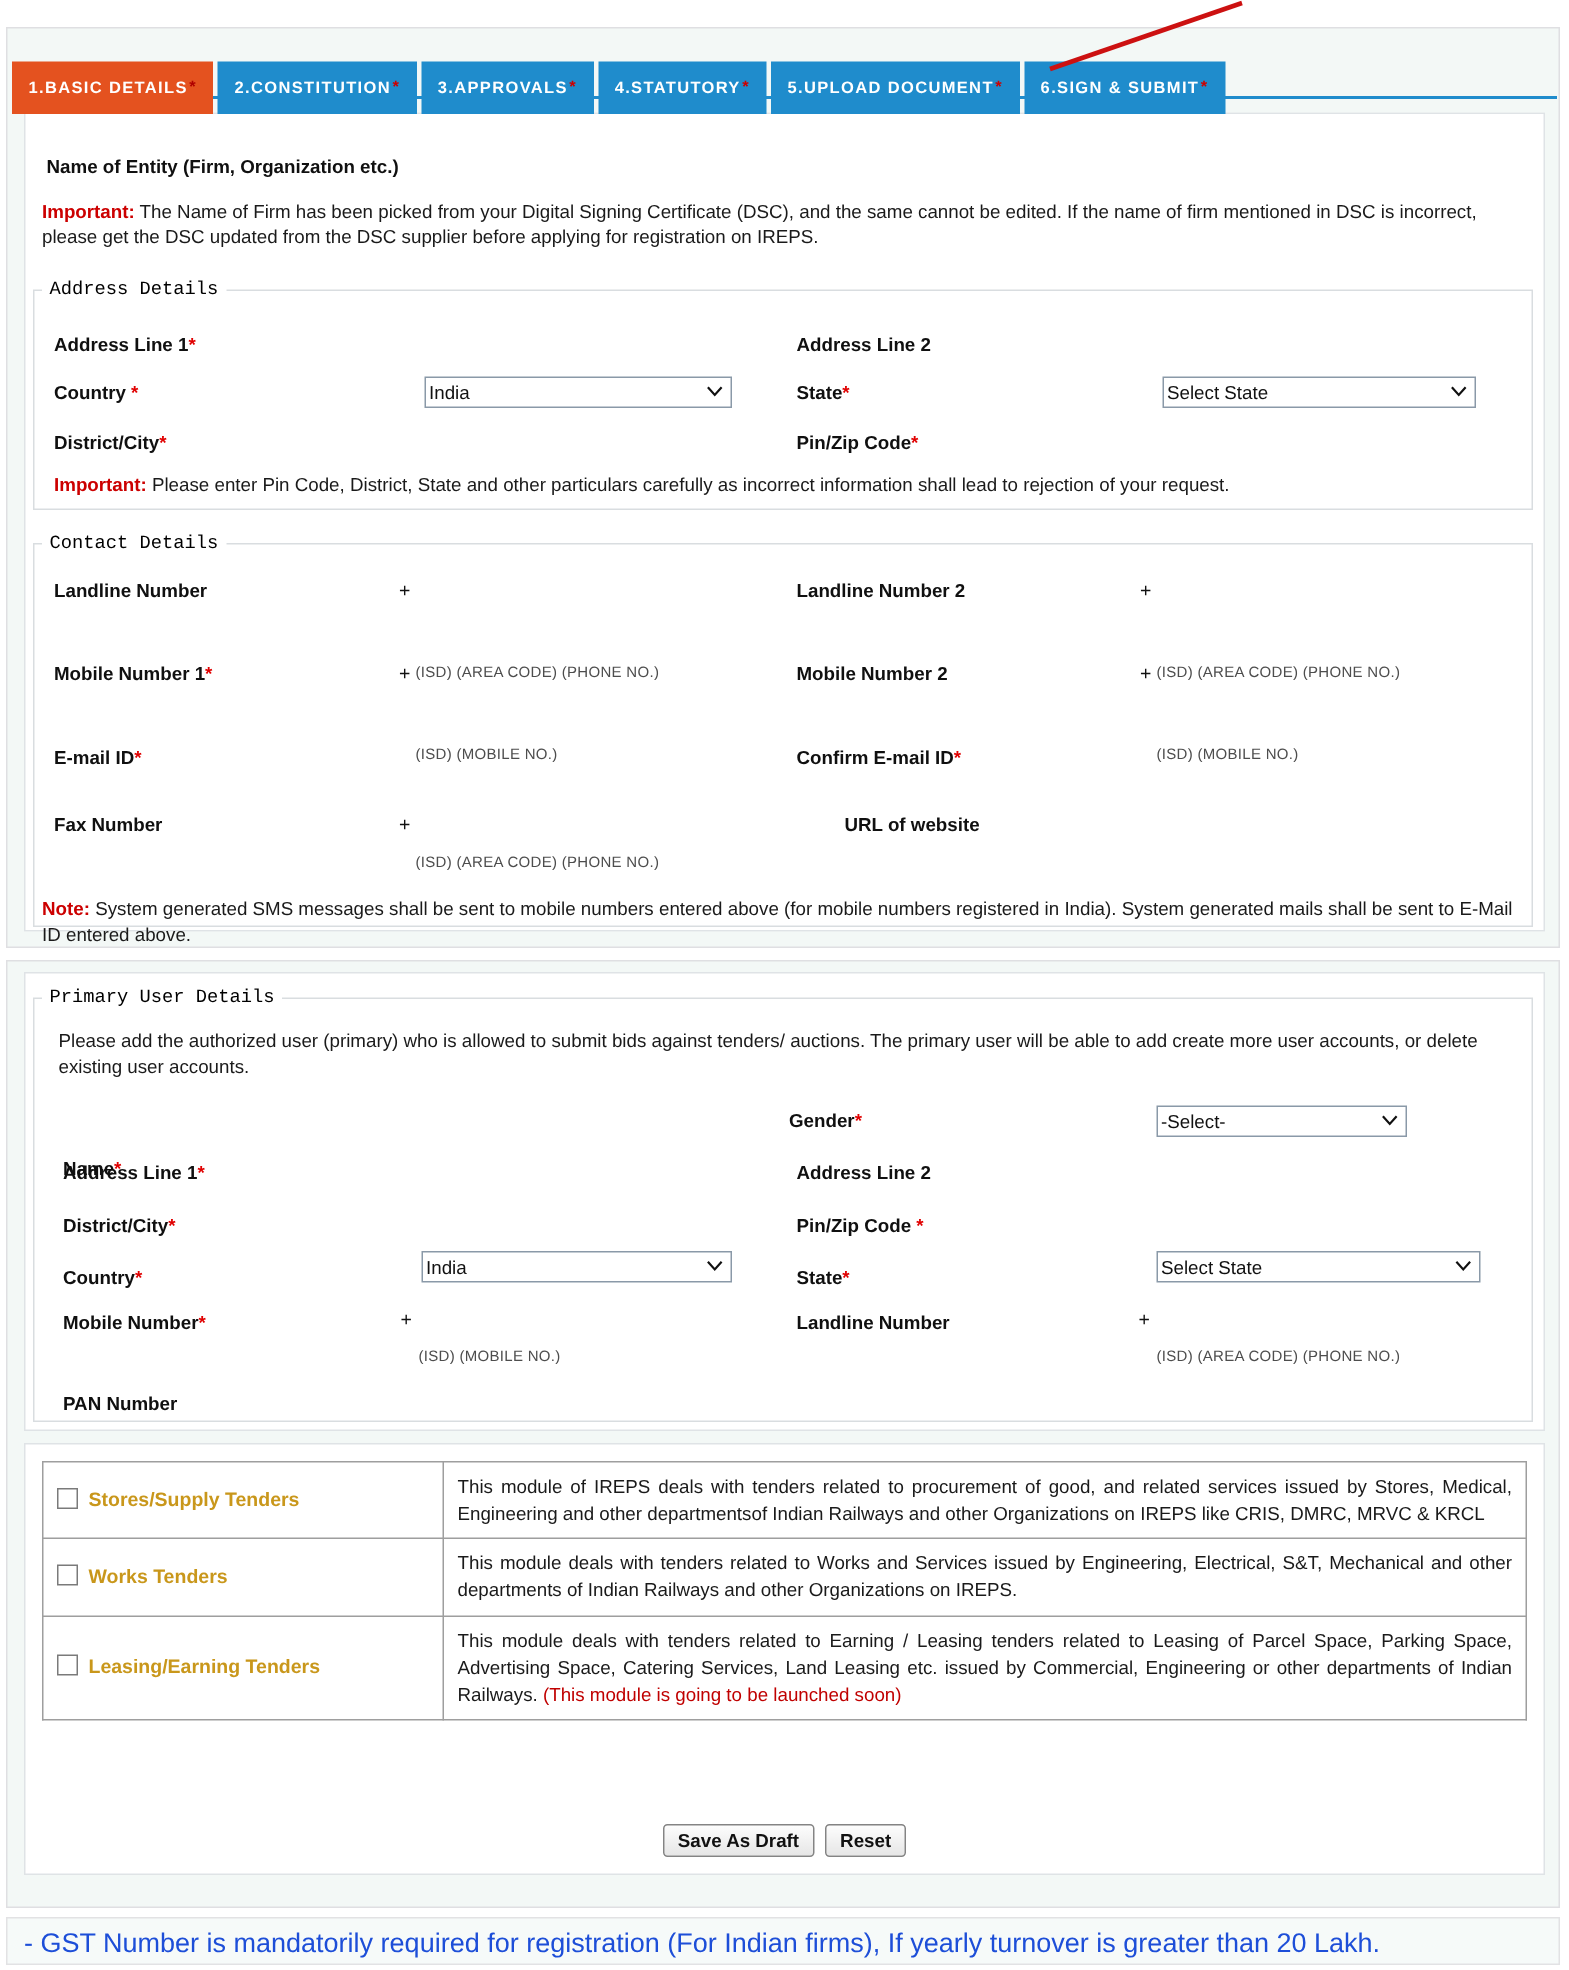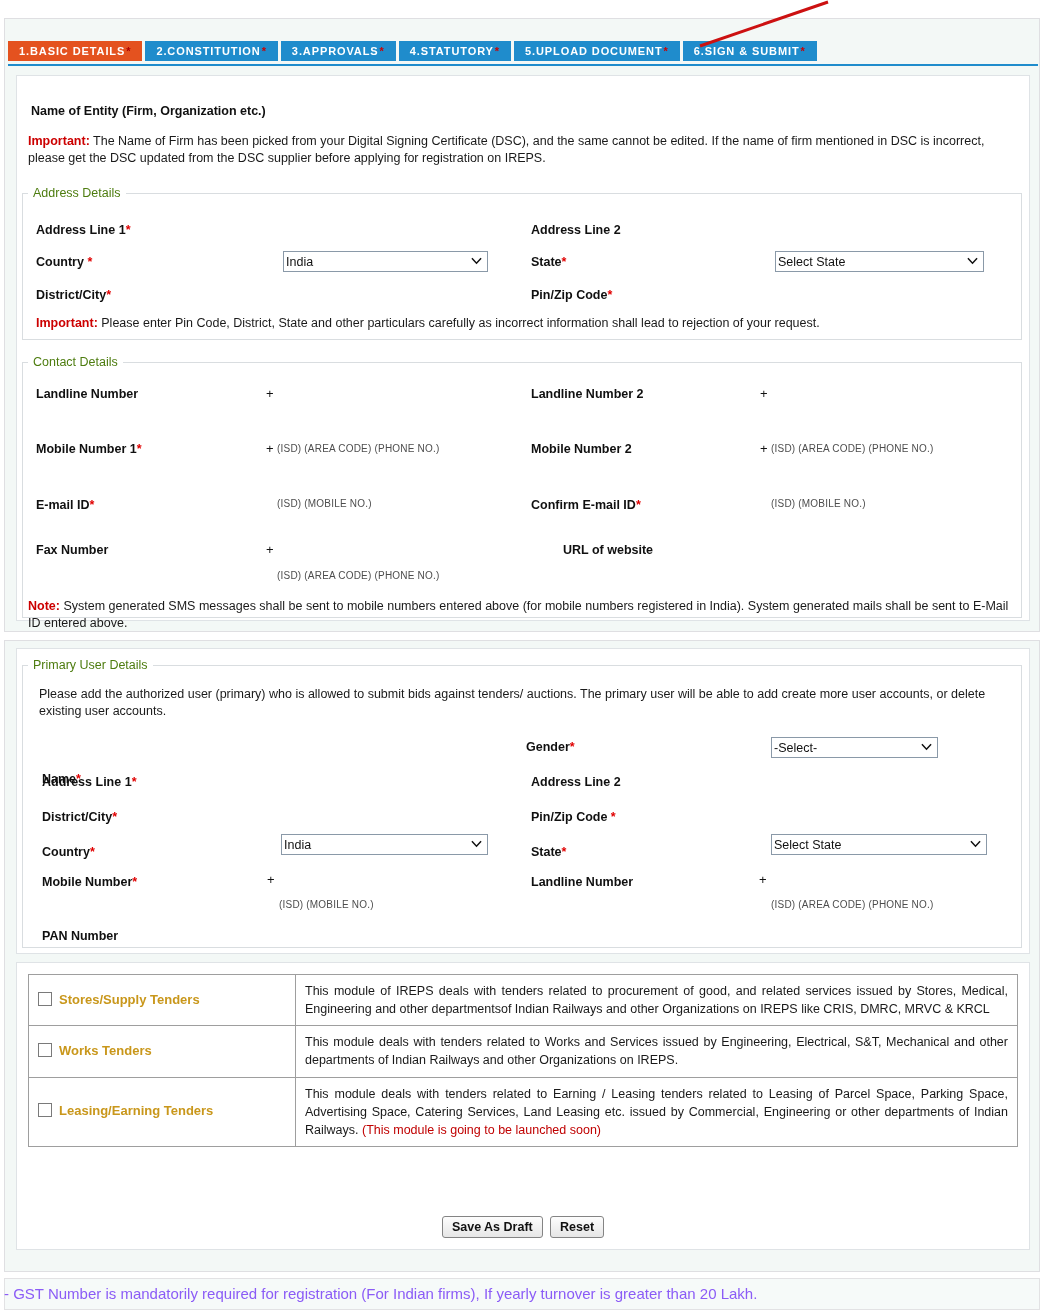--- a/index.html
+++ b/index.html
@@ -29,21 +29,21 @@
   .tabstrip {
     position: absolute;
     left: 8px; top: 41px;
     width: 1030px;
     height: 23px;
     display: flex;
     gap: 3px;
     z-index: 10;
   }
   .tab {
-    height: 20px;
+    height: 35px;
     box-sizing: border-box;
     padding: 0 11px;
     display: flex;
     align-items: center;
     justify-content: center;
     background: #1f8ccc;
     color: #ffffff;
     font-size: 11px;
     font-weight: bold;
     letter-spacing: 0.9px;
@@ -145,22 +145,22 @@
   .group {
     position: absolute;
     box-sizing: border-box;
     border: 1px solid #d9dde0;
   }
   .group-legend {
     position: absolute;
     background: #ffffff;
     padding: 0 5px;
     font-size: 12.5px;
-    color: #4d7c0f;
-    font-family: Liberation Sans, sans-serif;
+    color: #000000;
+    font-family: Liberation Mono, monospace;
   }
 
   
   .inp {
     box-sizing: border-box;
     border: 1px solid #8a99a8;
     background: #ffffff;
     height: 20px;
     font-size: 12.5px;
     font-family: "Liberation Sans", sans-serif;
@@ -263,23 +263,23 @@
     background: linear-gradient(#fdfdfd, #e6e6e6);
     border: 1px solid #848484;
     border-radius: 3px;
     padding: 3px 9px;
     margin: 0 2px;
     cursor: pointer;
   }
 
   .footer-note {
     position: absolute;
-    left: 4px; top: 1285px;
-    font-size: 15px;
-    color: #8b5cf6;
+    left: 16px; top: 1285px;
+    font-size: 18px;
+    color: #1d4ed8;
     z-index: 3;
   }
 </style>
 </head>
 <body>
 
 <div class="outer-frame"></div>
 <div class="panel-a"></div>
 <div class="outer-frame-b"></div>
 <div class="panel-b"></div>

